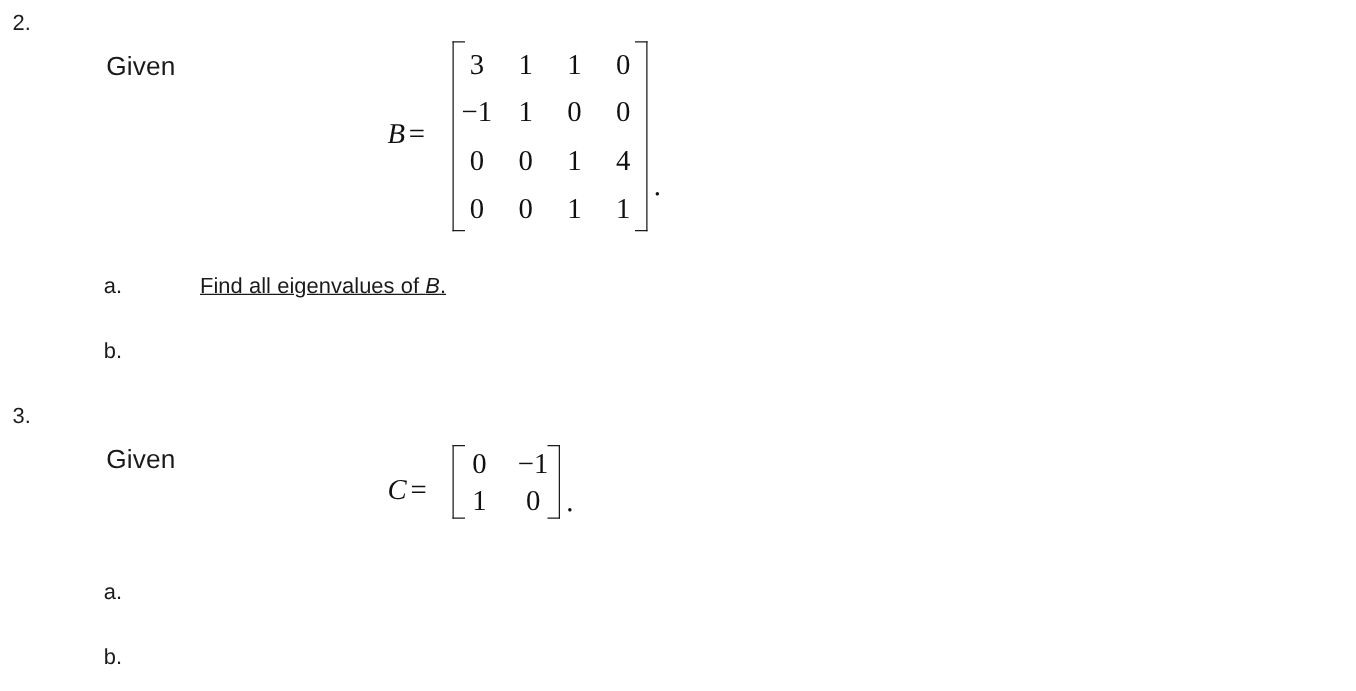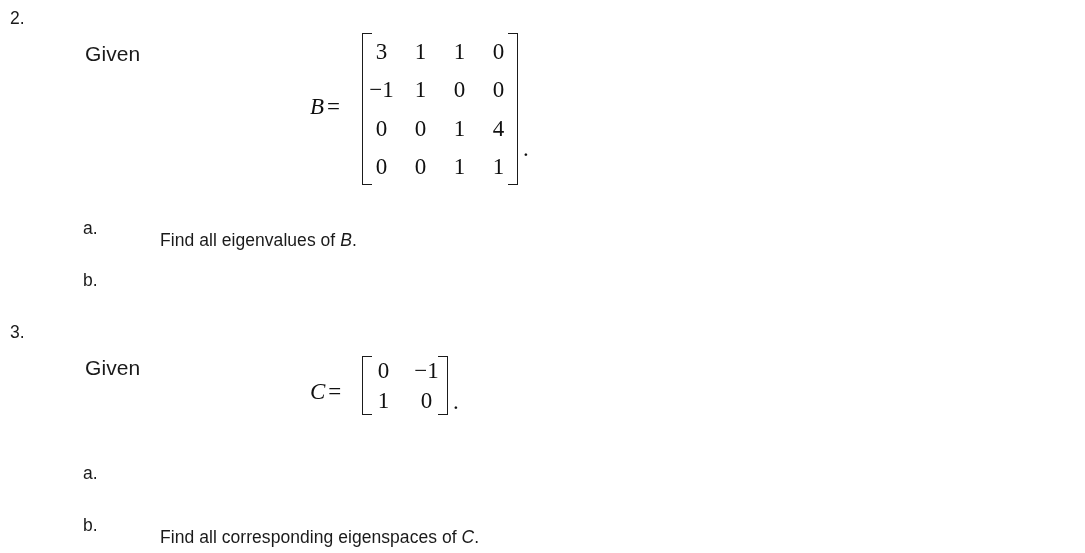--- a/index.html
+++ b/index.html
@@ -57,25 +57,26 @@
   .sub-letter {
     position: absolute;
     left: 83px;
     top: 0;
     font-size: 17.5px;
     line-height: 24px;
   }
   .sub-text {
     position: absolute;
     left: 160px;
-    top: 12px;
+    top: 0;
     font-size: 17.5px;
     line-height: 24px;
     white-space: nowrap;
     letter-spacing: 0.05px;
+    text-decoration: underline;
   }
   .sub-text i {
     font-style: italic;
   }
 
   
   .math-display {
     position: absolute;
     font-family: "Liberation Serif", "DejaVu Serif", serif;
     color: #101010;
@@ -254,16 +255,15 @@
 
     <span class="math-period">.</span>
   </div>
 
   <div class="sub-row" id="row-q3a">
     <span class="sub-letter">a.</span>
   </div>
 
   <div class="sub-row" id="row-q3b">
     <span class="sub-letter">b.</span>
-    <span class="sub-text"><span>Find all corresponding eigenspaces of </span><i>C</i><span>.</span></span>
   </div>
 
 </div>
 
 </body></html>

